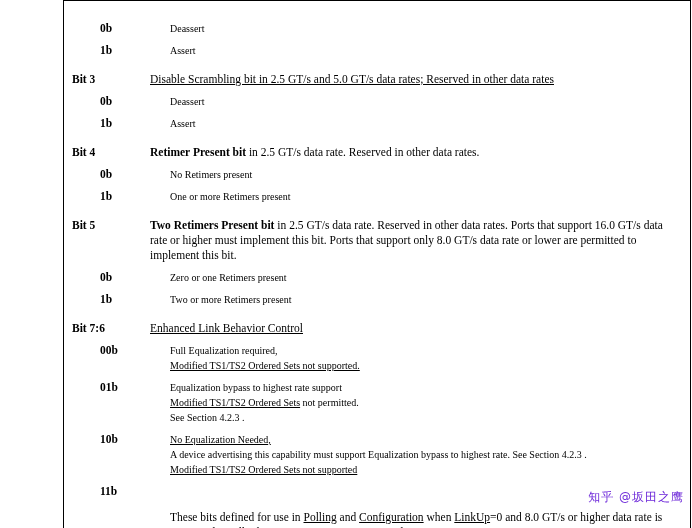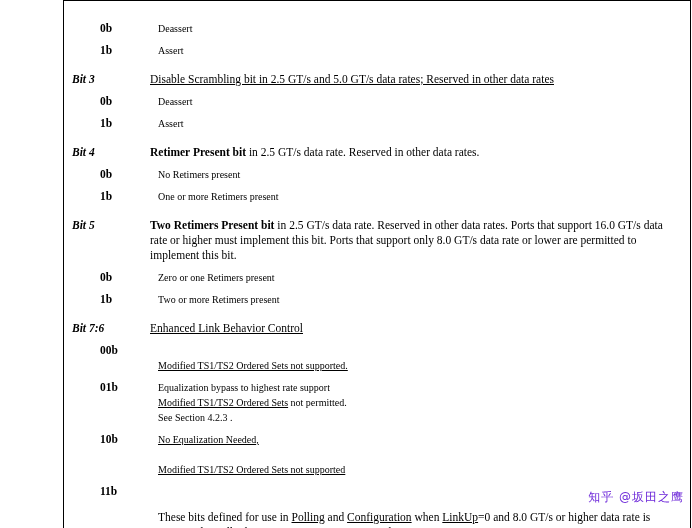--- a/index.html
+++ b/index.html
@@ -59,32 +59,32 @@
     display: flex;
     align-items: flex-start;
   }
   .bitcol {
     width: 78px;
     flex: 0 0 78px;
     font-weight: bold;
     font-size: 11.5px;
     line-height: 15px;
     padding-top: 0px;
-    font-style: italic;
   }
   .bitcol.blank { font-weight: normal; }
   .desc {
     flex: 1 1 auto;
     font-size: 11.5px;
     line-height: 15px;
   }
   
   .subrow {
     display: flex;
     align-items: flex-start;
+    gap: 12px;
   }
   .valcol {
     width: 58px;
     flex: 0 0 58px;
     font-weight: bold;
     font-size: 11.5px;
     line-height: 15px;
   }
   .valtext {
     flex: 1 1 auto;
@@ -194,31 +194,31 @@
       </div>
       <div class="gap-l"></div>
       <div class="row">
         <div class="bitcol">Bit 7:6</div>
         <div class="desc"><span class="seg u">Enhanced Link Behavior Control</span></div>
       </div>
       <div class="indent-sub">
         <div class="gap-s"></div>
         <div class="subrow">
           <div class="valcol">00b</div>
-          <div class="valtext"><br><span class="seg u">Modified TS1/TS2 Ordered Sets not supported.</span></div>
+          <div class="valtext"><span class="seg">Full Equalization required,</span><br><span class="seg u">Modified TS1/TS2 Ordered Sets not supported.</span></div>
         </div>
         <div class="gap-s"></div>
         <div class="subrow">
           <div class="valcol">01b</div>
           <div class="valtext"><span class="seg">Equalization bypass to highest rate support</span><br><span class="seg u">Modified TS1/TS2 Ordered Sets</span><span class="seg"> not permitted.</span><br><span class="seg">See Section 4.2.3 .</span></div>
         </div>
         <div class="gap-s"></div>
         <div class="subrow">
           <div class="valcol">10b</div>
-          <div class="valtext"><span class="seg u">No Equalization Needed,</span><br><br><span class="seg u">Modified TS1/TS2 Ordered Sets not supported</span></div>
+          <div class="valtext"><span class="seg u">No Equalization Needed,</span><br><span class="seg">A device advertising this capability must support Equalization bypass to highest rate. See Section 4.2.3 .</span><br><span class="seg u">Modified TS1/TS2 Ordered Sets not supported</span></div>
         </div>
         <div class="gap-s"></div>
         <div class="subrow">
           <div class="valcol">11b</div>
           <div class="valtext"><br></div>
         </div>
       </div>
       <div class="gap-m"></div>
       <div class="indent-sub">
         <div class="subrow">

